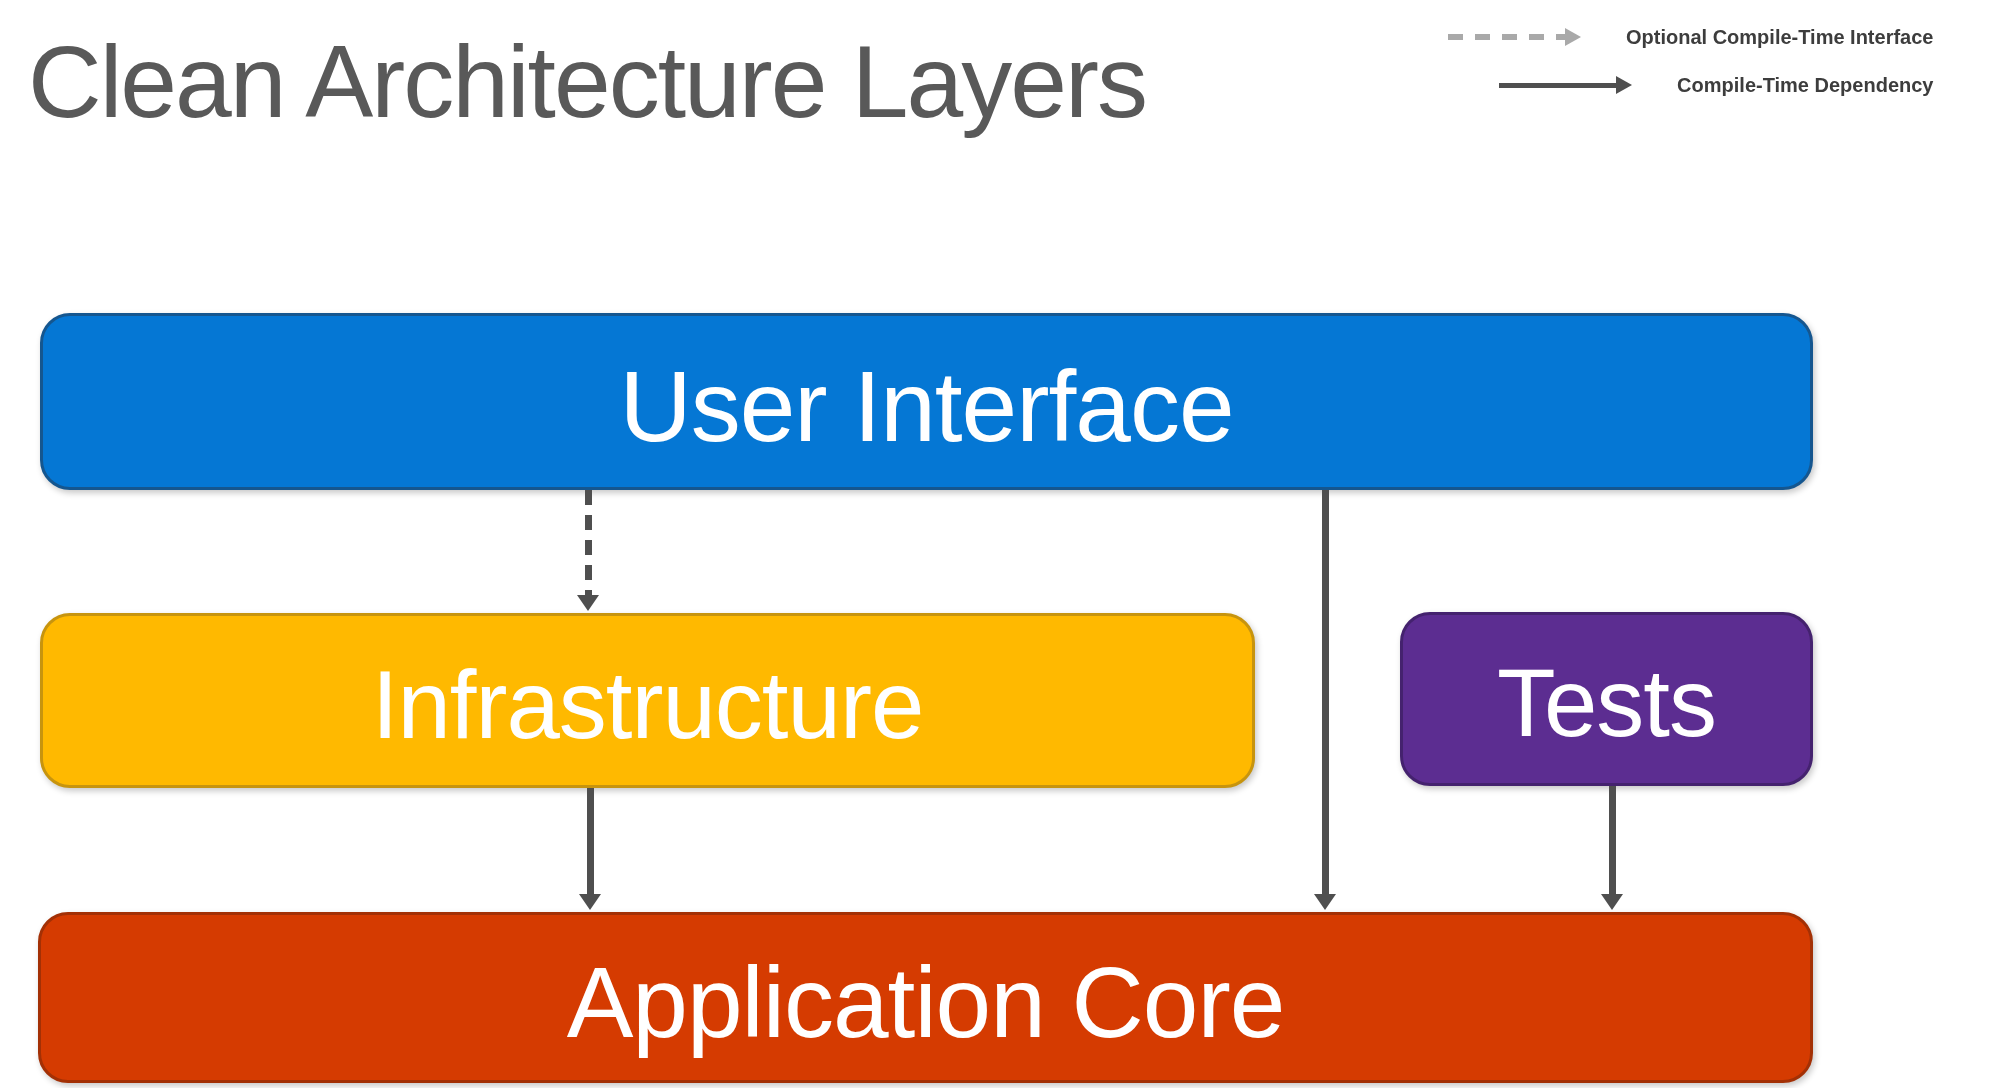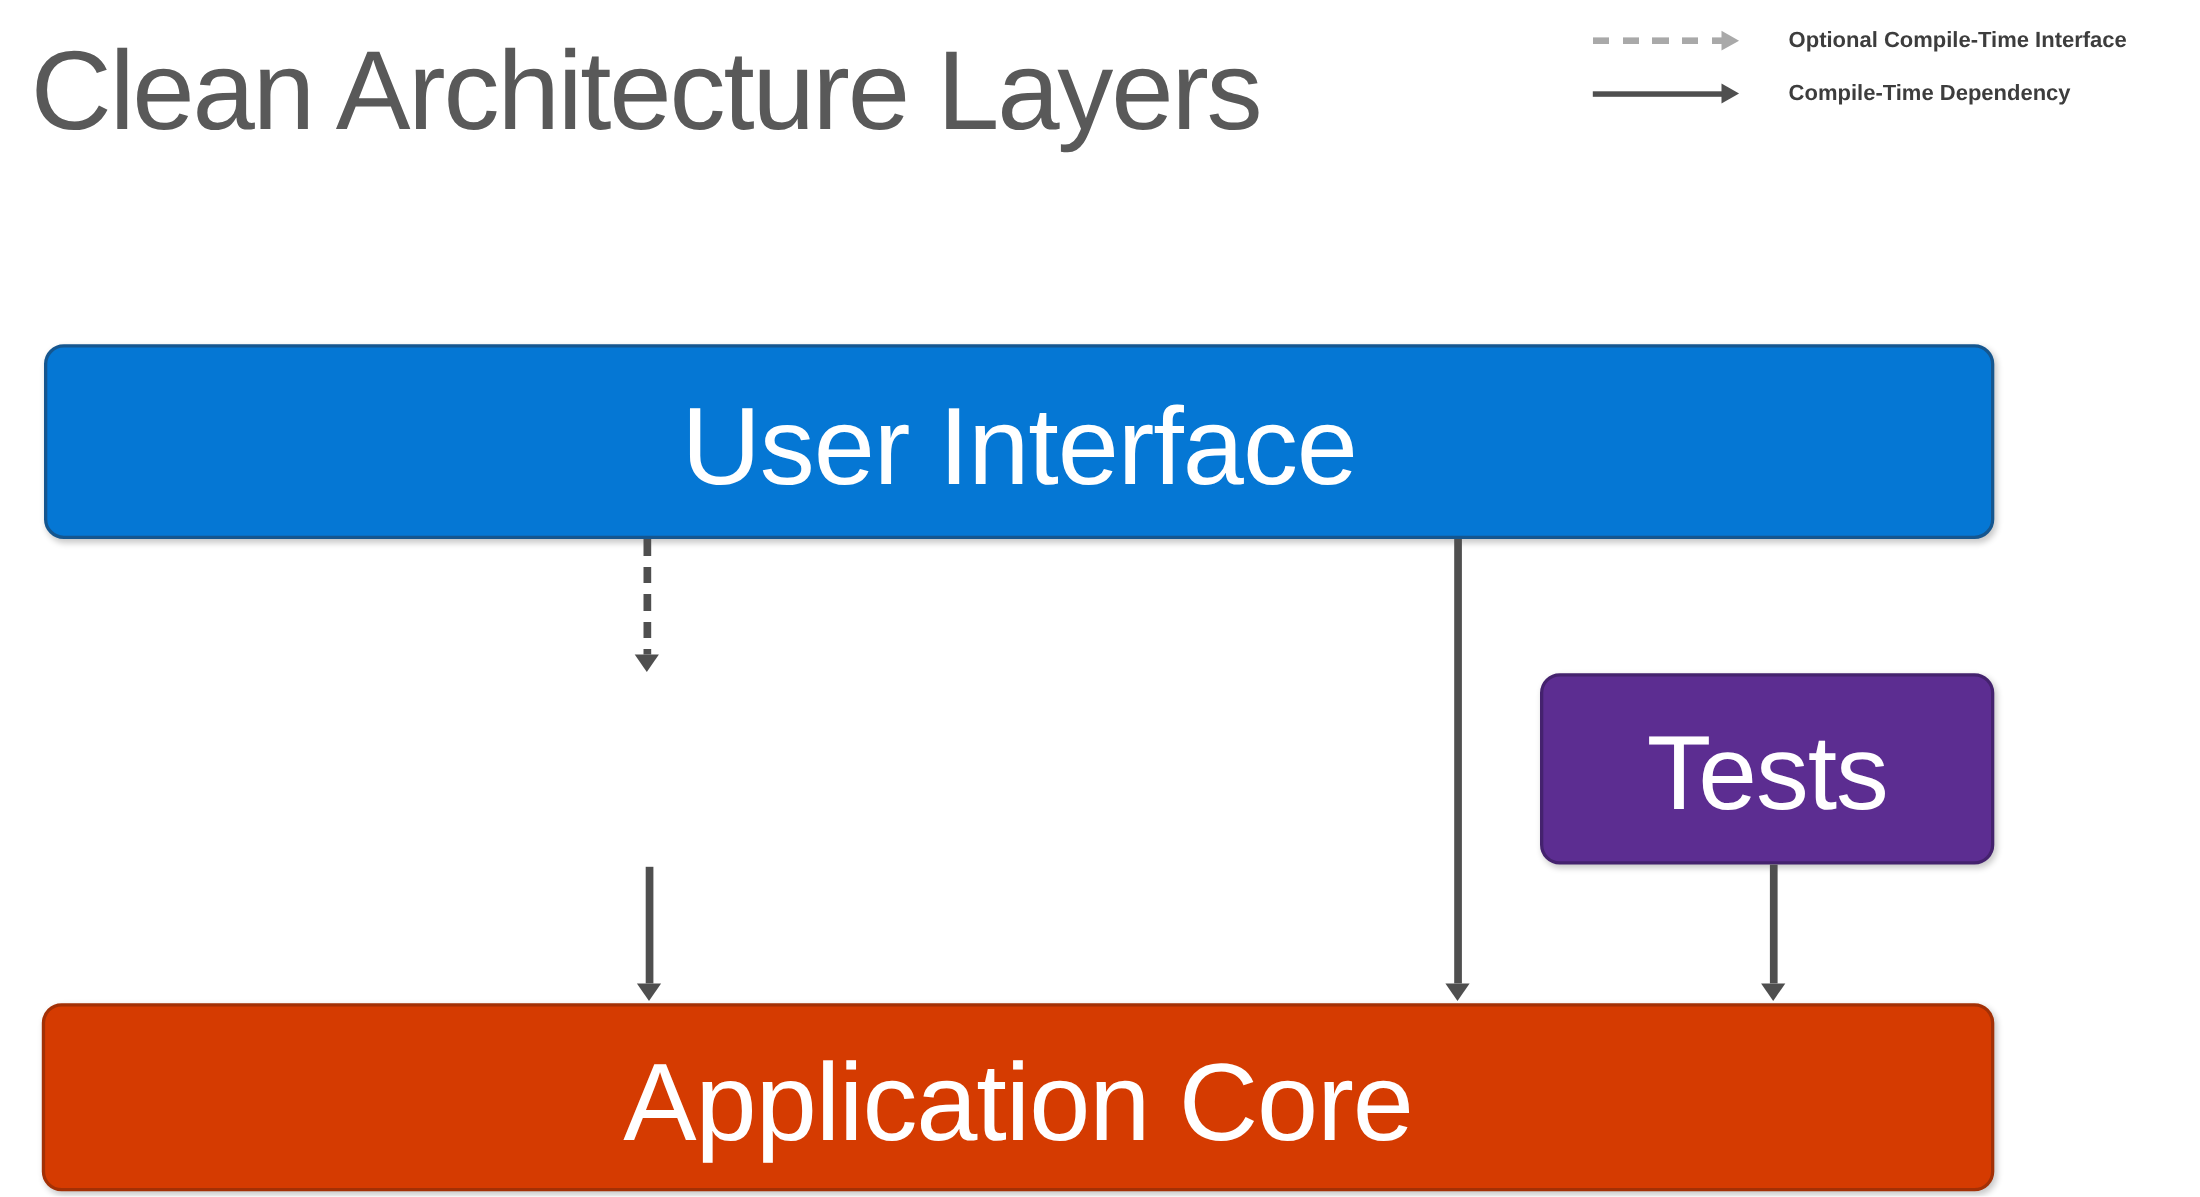--- a/index.html
+++ b/index.html
@@ -15,42 +15,42 @@
   
   .title {
     position:absolute; left:28px; top:26px;
     font-size:102px; font-weight:200; letter-spacing:-2px;
     line-height:1.1; white-space:nowrap;
   }
 
   
   .legend { position:absolute; left:1448px; top:18px; }
   .legend-row { display:flex; align-items:center; height:38px; }
-  .legend-row + .legend-row { margin-top:10px; }
+  .legend-row + .legend-row { margin-top:10px;justify-content:flex-end; }
   .legend-arrow { display:flex; align-items:center; width:142px; }
   .legend-line { width:118px; height:6px; }
   .legend-line.dashed {
     background:repeating-linear-gradient(90deg,#a9a9a9 0 15px,transparent 15px 27px);
   }
   .legend-line.solid { height:5px; }
   .legend-head {
     width:0; height:0;
     border-top:9px solid transparent;
     border-bottom:9px solid transparent;
     border-left:16px solid #a9a9a9;
     margin-left:-1px;
   }
   .legend-label {
     margin-left:36px; font-size:20px; font-weight:600; white-space:nowrap;
   }
 
   
   .box {
     position:absolute;
-    border-radius:18px;
+    border-radius:30px;
     border:3px solid;
     display:flex; align-items:center; justify-content:center;
     box-shadow:2px 3px 6px rgba(0,0,0,0.22);
   }
   .box-label {
     color:#ffffff; font-weight:300; letter-spacing:-1px;
     line-height:1; padding-top:8px; white-space:nowrap;
   }
   .box-ui    { left:40px;   top:313px; width:1773px; height:177px; }
   .box-ui .box-label    { font-size:100px; }
@@ -101,20 +101,23 @@
         <span class="legend-head" style="border-left-color: rgb(79, 79, 79);"></span>
       </span>
       <span class="legend-label" style="color: rgb(61, 61, 61);">Compile-Time Dependency</span>
     </div>
   </div>
 
   <div class="box box-ui" style="background-color: rgb(5, 119, 212); border-color: rgb(21, 86, 143);">
     <span class="box-label">User Interface</span>
   </div>
 
+  <div class="box box-infra" style="background-color: rgb(255, 185, 0); border-color: rgb(199, 148, 14);">
+    <span class="box-label">Infrastructure</span>
+  </div>
 
   <div class="box box-core" style="background-color: rgb(213, 59, 1); border-color: rgb(163, 48, 5);">
     <span class="box-label">Application Core</span>
   </div>
 
   <div class="box box-tests" style="background-color: rgb(92, 45, 145); border-color: rgb(68, 34, 110);">
     <span class="box-label">Tests</span>
   </div>
 
   <div class="arrow arrow-ui-infra">

